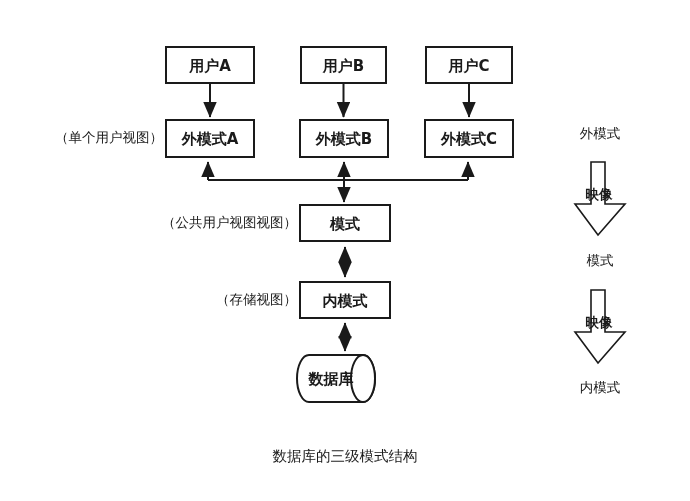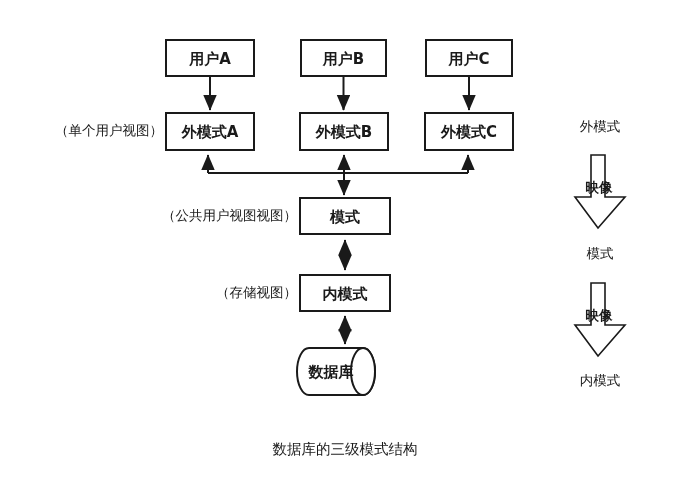--- a/index.html
+++ b/index.html
@@ -11,21 +11,21 @@
     width: 690px;
     height: 501px;
     font-family: "DejaVu Sans", "Liberation Sans", sans-serif;
     color: #1a1a1a;
     position: relative;
     overflow: hidden;
   }
   #diagram-root {
     position: absolute;
     left: 0;
-    top: 0;
+    top: 7px;
     width: 690px;
     height: 408px;
   }
   svg text {
     font-family: "DejaVu Sans", "Liberation Sans", sans-serif;
     fill: #1a1a1a;
   }
   .node-box {
     fill: #ffffff;
     stroke: #1a1a1a;

